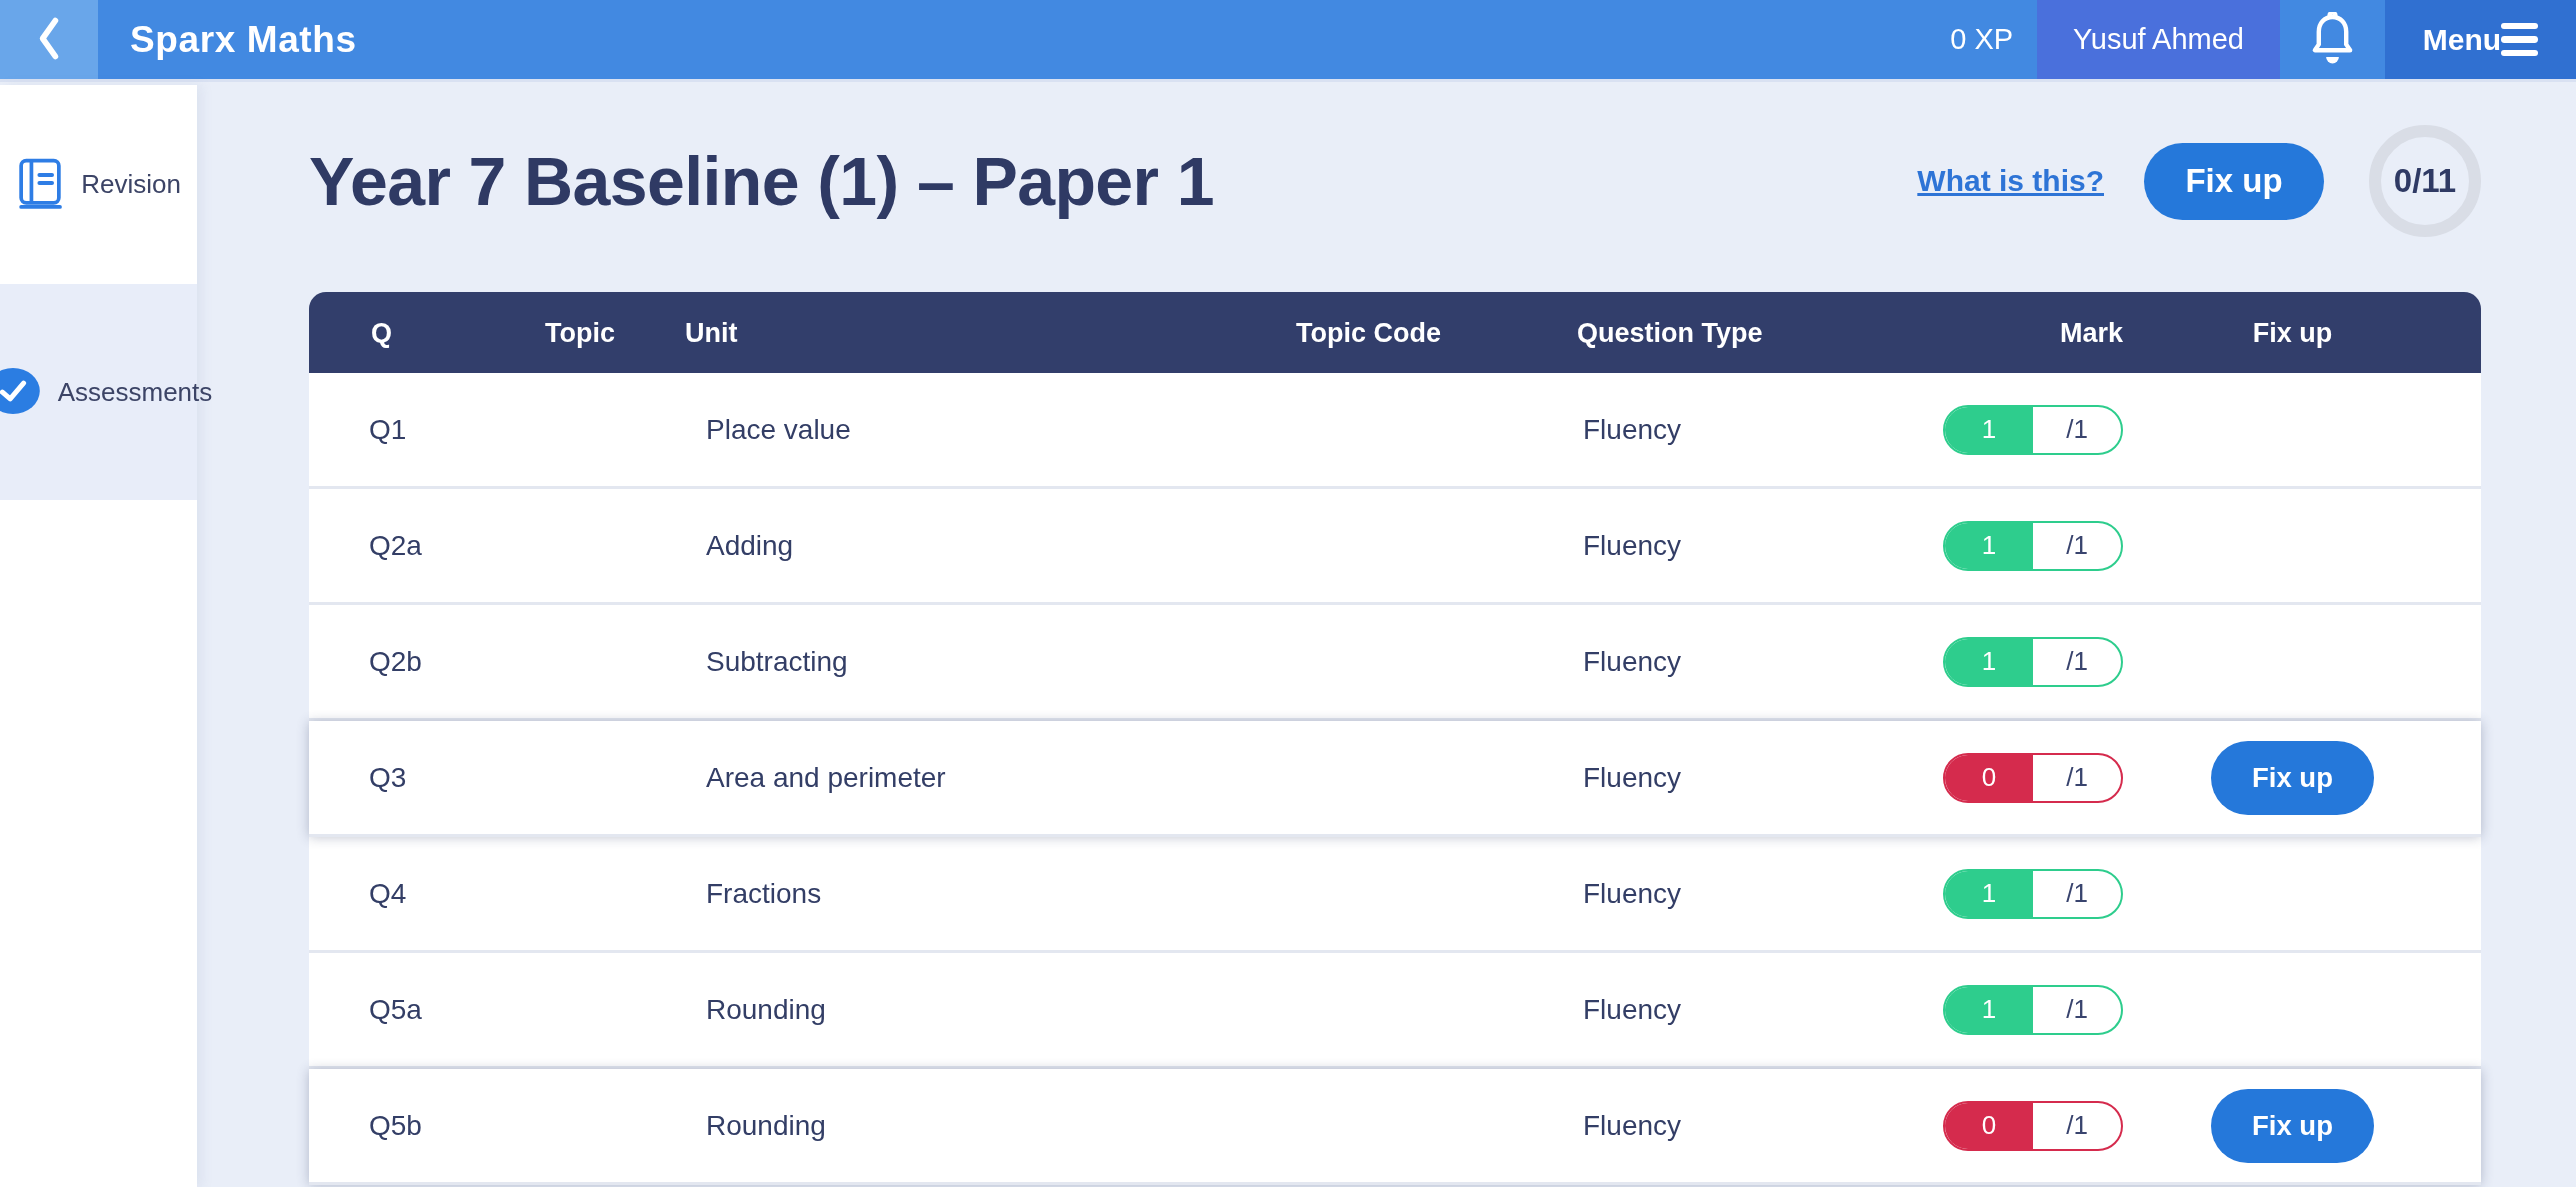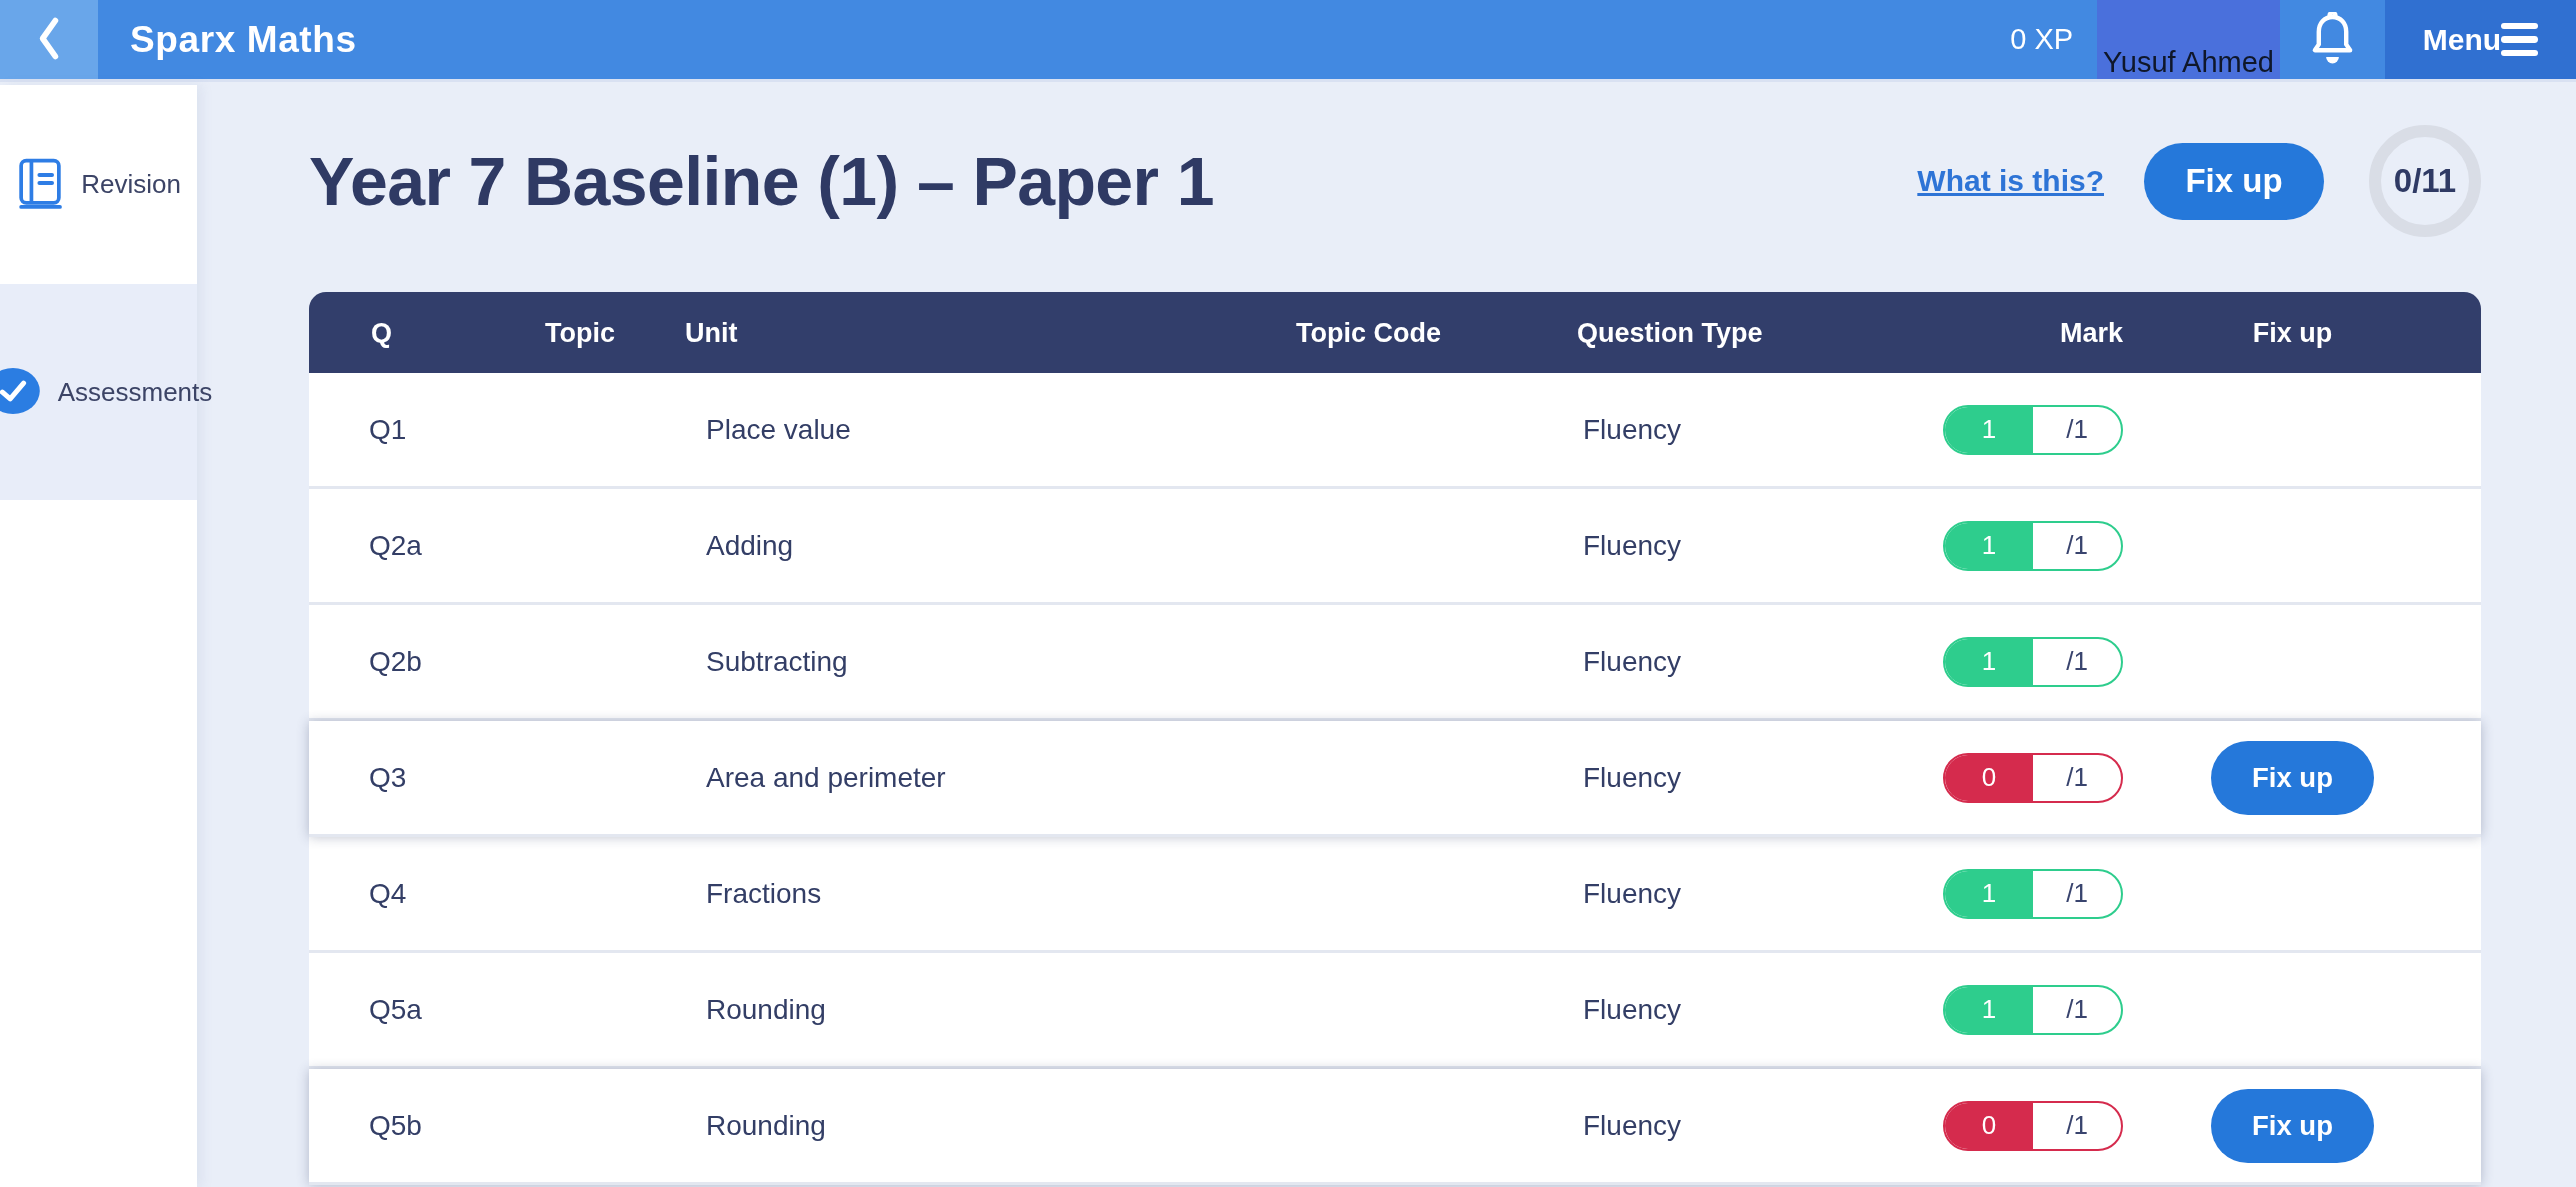--- a/index.html
+++ b/index.html
@@ -8,22 +8,22 @@
 
   
   .topbar { position:absolute; top:0; left:0; width:2576px; height:82px;
             background:var(--topbar); display:flex; align-items:center;
             border-bottom:3.4px solid #d9e1f2; }
   .back-btn { width:98px; height:100%; background:var(--topbar-light);
               display:flex; align-items:center; justify-content:center; cursor:pointer; }
   .brand { color:#fff; font-size:37px; font-weight:700; margin-left:32px; letter-spacing:0.6px; }
   .tb-spacer { flex:1; }
   .xp { color:#ffffff; font-size:29px; margin-right:24px; }
-  .user-box { background:var(--userbox); height:100%; display:flex; align-items:flex-end;
-              padding:0 6px; color:#0f172a; font-size:29px; }
+  .user-box { background:var(--userbox); height:100%; display:flex; align-items:center;
+              padding:0 36px; color:#ffffff; font-size:29px; }
   .bell-zone { width:105px; height:100%; display:flex; align-items:center; justify-content:center; cursor:pointer; }
   .menu-box { background:var(--menubox); height:100%; width:191px; display:flex;
               align-items:center; justify-content:center; cursor:pointer; }
   .menu-label { color:#fff; font-size:30px; font-weight:700; }
   .burger { display:flex; flex-direction:column; gap:7.4px; }
   .burger span { display:block; width:37px; height:6.3px; background:#fff; border-radius:3.4px; }
 
   
   .sidebar { position:absolute; top:85px; left:0; width:197px; height:1103px;
              background:#ffffff; box-shadow:5.7px 0 10.3px rgba(120,140,180,0.10); z-index:5; }

